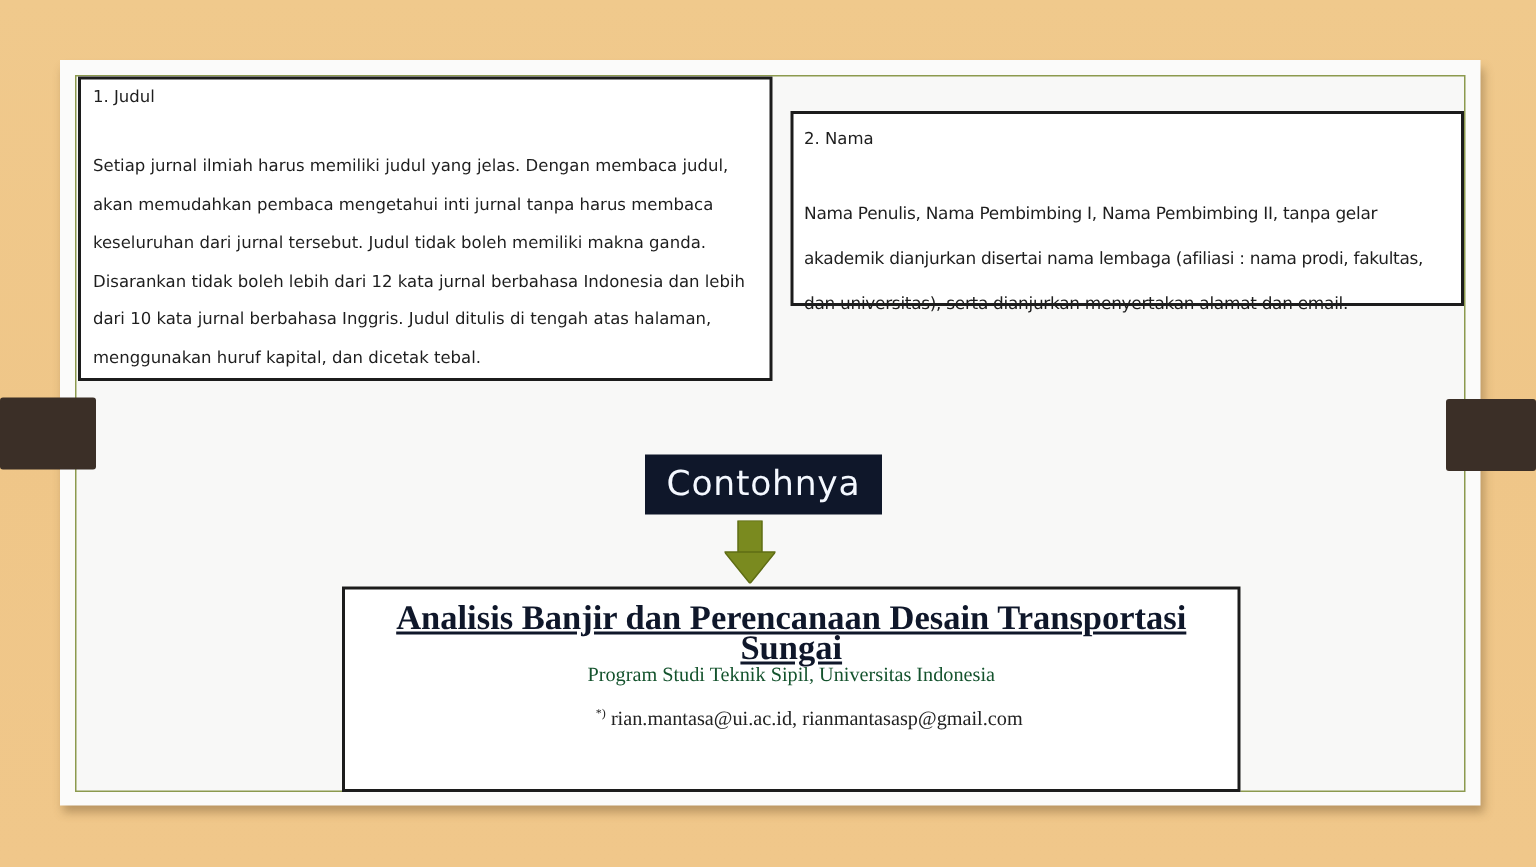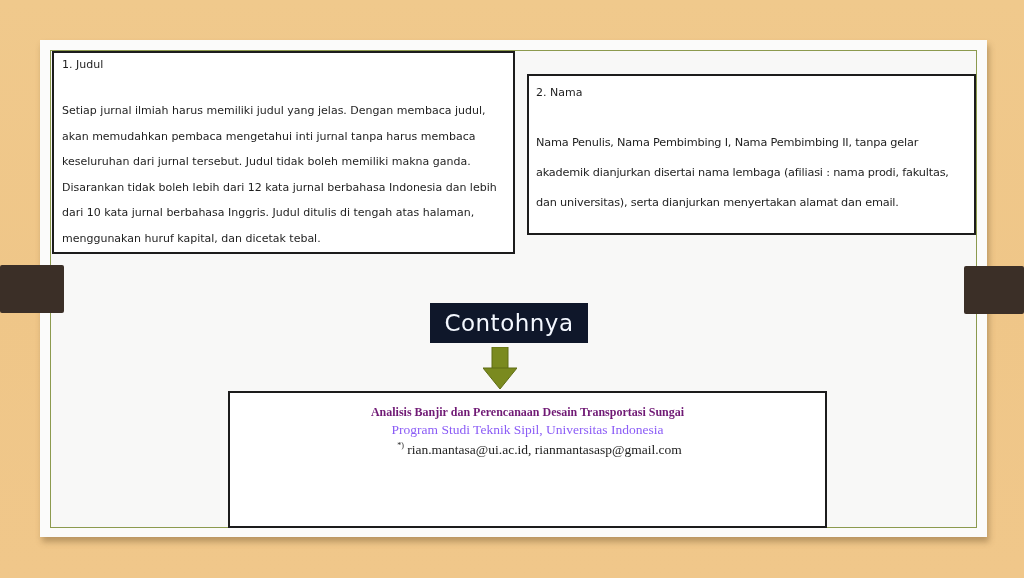--- a/index.html
+++ b/index.html
@@ -16,42 +16,42 @@
   .inner-frame {
     position: absolute; left: 50px; top: 50px; width: 925px; height: 476px;
     border: 1px solid #8c9a4e;
     background: #f8f8f7;
   }
   .box {
     position: absolute; background: #ffffff; border: 2px solid #1c1c1c;
     box-sizing: border-box; color: #1e1e1e;
   }
   .box1 { left: 52px; top: 51px; width: 463px; height: 203px; padding: 5px 8px; }
-  .box2 { left: 527px; top: 74px; width: 449px; height: 161px; padding: 10px 7px; }
+  .box2 { left: 527px; top: 74px; width: 449px; height: 130px; padding: 10px 7px; }
   .box-title { font-weight: normal; font-size: 11px; margin: 0; }
   .box1 .box-title { margin-bottom: 27px; }
   .box2 .box-title { margin-bottom: 29px; }
   .box-body { font-size: 11px; line-height: 25.5px; margin: 0; }
   .box2 .box-body { font-size: 11.3px; line-height: 30px; letter-spacing: -0.2px; }
   .contoh {
     position: absolute; left: 430px; top: 303px; width: 158px; height: 40px;
     background: #0f172a; color: #f4f8ff;
     font-size: 23px; letter-spacing: 0.5px;
     display: flex; align-items: center; justify-content: center;
   }
   .arrow { position: absolute; left: 483px; top: 347px; width: 34px; height: 42px; }
   .box3 {
     left: 228px; top: 391px; width: 599px; height: 137px;
     font-family: "Liberation Serif", serif; text-align: center; padding-top: 9px;
   }
-  .paper-title { font-weight: bold; font-size: 12px; line-height: 20px; margin: 0; color: #701a75; }
+  .paper-title { font-weight: bold; font-size: 23px; line-height: 20px; margin: 0; color: #0f172a; text-decoration: underline; }
   .authors { font-weight: bold; font-size: 13.5px; margin: 14px 0 0 0; color: #111; }
   .authors sup { font-size: 8px; }
-  .affil { font-size: 13.5px; margin: 0; line-height: 16px; color: #8b5cf6; }
-  .email { font-size: 13.5px; margin: 0; line-height: 16px; color: #222; padding-left: 24px; }
+  .affil { font-size: 13.5px; margin: 0; line-height: 16px; color: #14532d; }
+  .email { font-size: 13.5px; margin: 10px; line-height: 16px; color: #222; padding-left: 24px; }
   .email sup { font-size: 8px; }
   .clip { position: absolute; background: #3b2f27; border-radius: 2px; }
   .clip-left { left: 0; top: 265px; width: 64px; height: 48px; }
   .clip-right { left: 964px; top: 266px; width: 60px; height: 48px; }
 </style>
 </head>
 <body>
 
 <div class="card"></div>
 <div class="inner-frame"></div>

